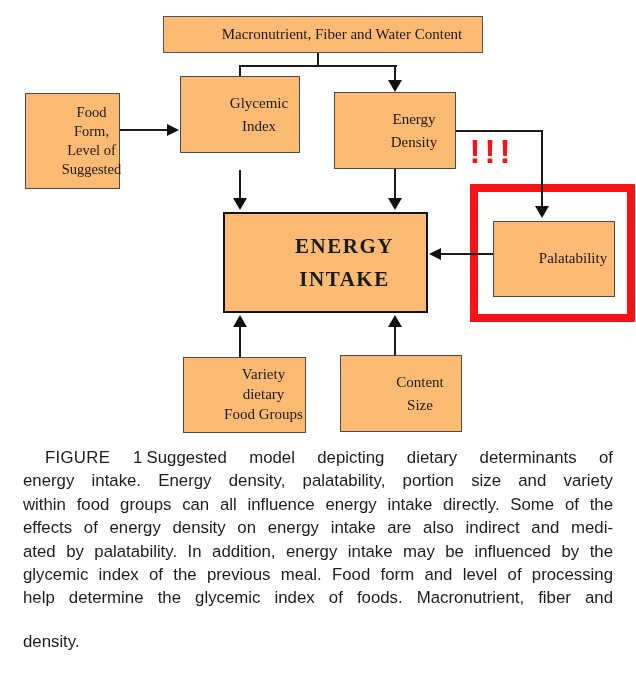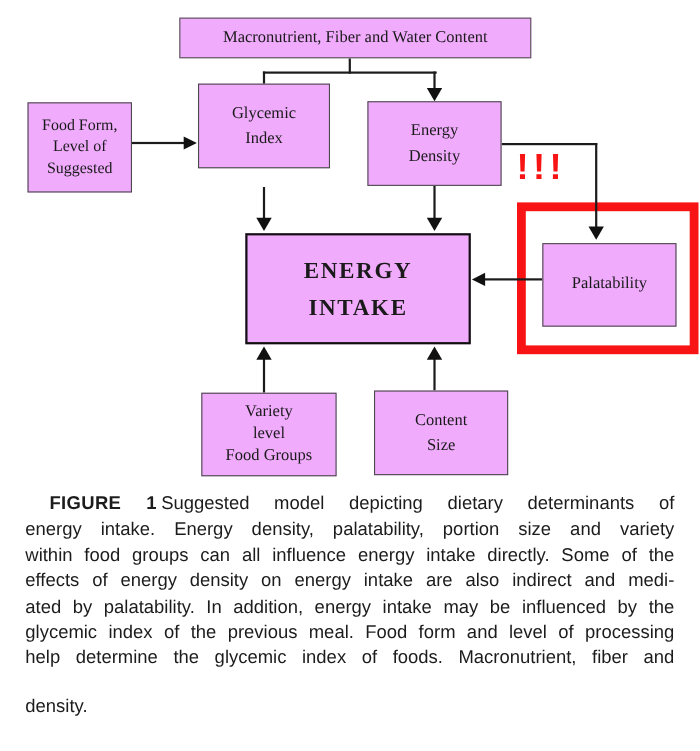--- a/index.html
+++ b/index.html
@@ -4,29 +4,29 @@
 <style>
   * { margin:0; padding:0; box-sizing:border-box; }
   html,body { background:#ffffff; }
   #stage {
     position:relative; width:636px; height:683px;
     background:#ffffff; overflow:hidden;
     font-family:"Liberation Serif", serif;
   }
   
   .node {
-    position:absolute; background:#f0abfc;
+    position:absolute; background:#fdba74;
     border:1px solid #4a4a4a;
     display:flex; flex-direction:column;
     align-items:center; justify-content:center;
     text-align:center; color:#1a1a1a;
-    font-size:15px; line-height:1.32;
+    font-size:15px; line-height:1.32;padding-left:38px;
   }
   .node-macro      { left:163px; top:16px;  width:320px; height:37px; border-color:#555; }
-  .node-foodform   { left:25px;  top:93px;  width:95px;  height:82px; font-size:14.5px; }
+  .node-foodform   { left:25px;  top:93px;  width:95px;  height:96px; font-size:14.5px; }
   .node-glycemic   { left:180px; top:76px;  width:120px; height:77px; line-height:1.5; }
   .node-energyd    { left:334px; top:92px;  width:122px; height:77px; line-height:1.5; }
   .node-ei         { left:223px; top:212px; width:205px; height:101px;
                      border:2.5px solid #111; font-weight:bold; font-size:21px;
                      letter-spacing:1.5px; line-height:1.55; }
   .node-palat      { left:493px; top:221px; width:122px; height:76px;text-align:right; }
   .node-variety    { left:183px; top:357px; width:123px; height:76px; }
   .node-portion    { left:340px; top:355px; width:122px; height:77px; line-height:1.5; }
 
   
@@ -53,21 +53,21 @@
 
   
   .caption {
     position:absolute; left:23px; top:446px; width:590px;
     font-family:"Liberation Sans", sans-serif;
     font-size:16.8px; line-height:23.4px; color:#1c1c1c;
   }
   .cap-line { text-align:justify; text-align-last:justify; white-space:nowrap; }
   .cap-line.first { padding-left:22px; }
   .cap-line.last  { text-align-last:left;margin-top:20px; }
-  .cap-figlabel { font-weight:bold; margin-right:4px; letter-spacing:0.3px; }
+  .cap-figlabel { font-weight:normal; margin-right:4px; letter-spacing:0.3px; }
 </style>
 </head>
 <body>
 
 <div id="stage">
 
   <div class="red-rect"></div>
   <div class="exclaim">!!!</div>
 
   <div class="vline" style="left:317px; top:53px;  height:14px;"></div>
@@ -121,21 +121,21 @@
     <span>ENERGY</span>
     <span>INTAKE</span>
   </div>
 
   <div class="node node-palat">
     <span>Palatability</span>
   </div>
 
   <div class="node node-variety">
     <span>Variety</span>
-    <span>level</span>
+    <span>dietary</span>
     <span>Food Groups</span>
   </div>
 
   <div class="node node-portion">
     <span>Content</span>
     <span>Size</span>
   </div>
 
   <div class="caption">
     <div class="cap-line first">

